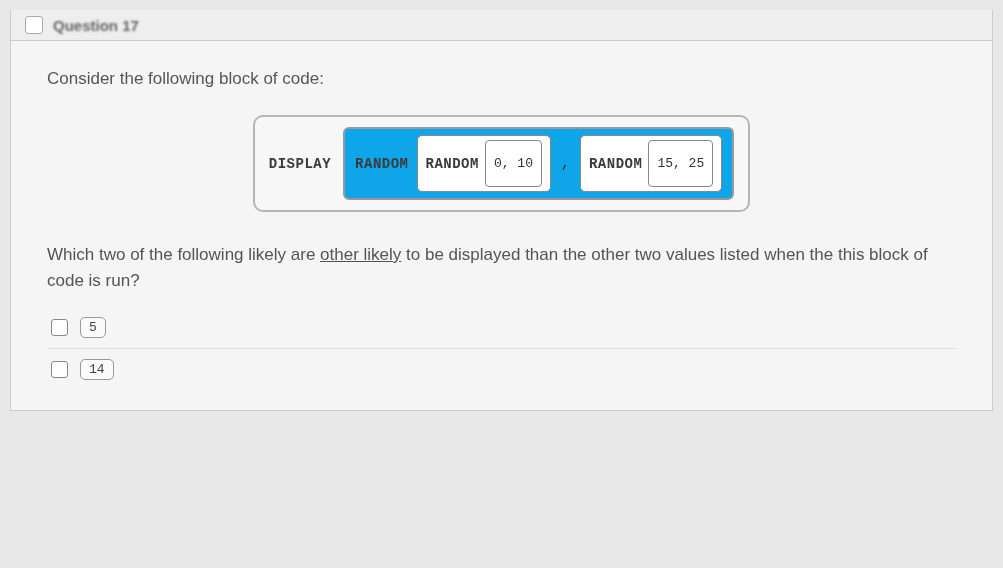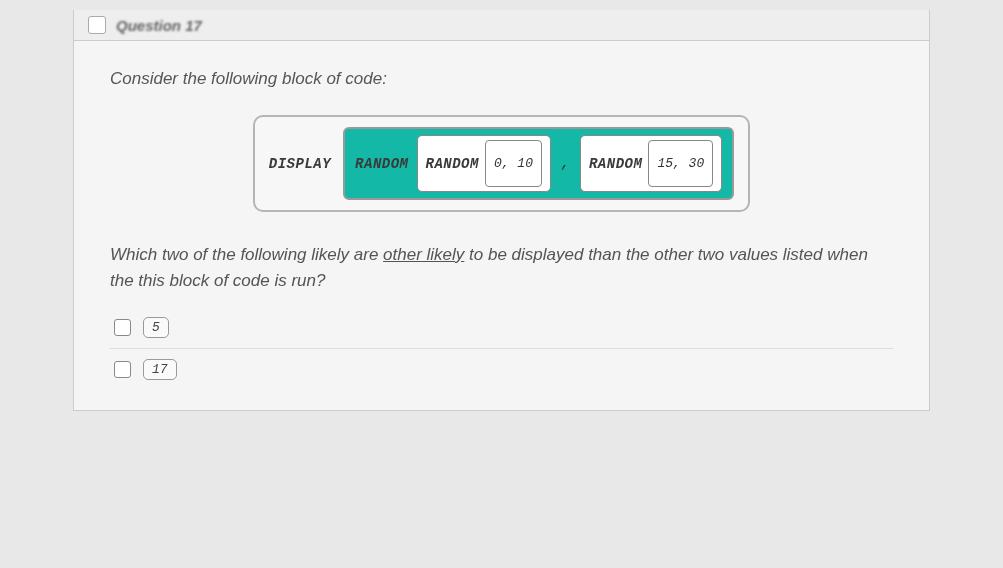--- a/index.html
+++ b/index.html
@@ -4,26 +4,25 @@
   <style>
     * { box-sizing: border-box; margin: 0; padding: 0; }
     body {
       font-family: Arial, Helvetica, sans-serif;
       background: #e8e8e8;
       padding: 10px;
       color: #555;
       filter: blur(0.3px);
     }
     .container {
-      width: 857px;
+      width: 983px;
       margin: 0 auto;
       background: #f5f5f5;
       border: 1px solid #ccc;
       border-top: none;
-      font-style: italic;
     }
     .header-row {
       display: flex;
       align-items: center;
       padding: 6px 14px;
       border-bottom: 1px solid #ccc;
       background: #eee;
     }
     .header-checkbox {
       width: 18px;
@@ -69,21 +68,21 @@
       color: #3a3a3a;
       letter-spacing: 0.5px;
     }
     .inner-box {
       border: 2px solid #999;
       border-radius: 6px;
       padding: 6px 10px;
       display: flex;
       align-items: center;
       gap: 8px;
-      background: #14b8a6;
+      background: #0ea5e9;
     }
     .deep-box {
       border: 1.5px solid #888;
       border-radius: 5px;
       padding: 4px 8px;
       display: flex;
       align-items: center;
       gap: 6px;
       background: #fff;
     }
@@ -162,36 +161,36 @@
         <span class="code-kw">DISPLAY</span>
         <div class="inner-box">
           <span class="code-kw">RANDOM</span>
           <div class="deep-box">
             <span class="code-kw">RANDOM</span>
             <span class="arg-bubble">0, 10</span>
           </div>
           <span class="comma">,</span>
           <div class="deep-box">
             <span class="code-kw">RANDOM</span>
-            <span class="arg-bubble">15, 30</span>
+            <span class="arg-bubble">15, 25</span>
           </div>
         </div>
       </div>
     </div>
 
     <div class="question-text">
       <span>Which two of the following likely are </span><span class="underline">other likely</span><span> to be displayed than the other two values listed when the this block of code is run?</span>
     </div>
 
 
     <div class="answers">
       <div class="answer-row">
         <div class="checkbox"></div>
         <div class="answer-pill">5</div>
       </div>
       <div class="answer-row">
         <div class="checkbox"></div>
-        <div class="answer-pill">17</div>
+        <div class="answer-pill">14</div>
       </div>
     </div>
 
   </div>
 </div>
 
 </body></html>

